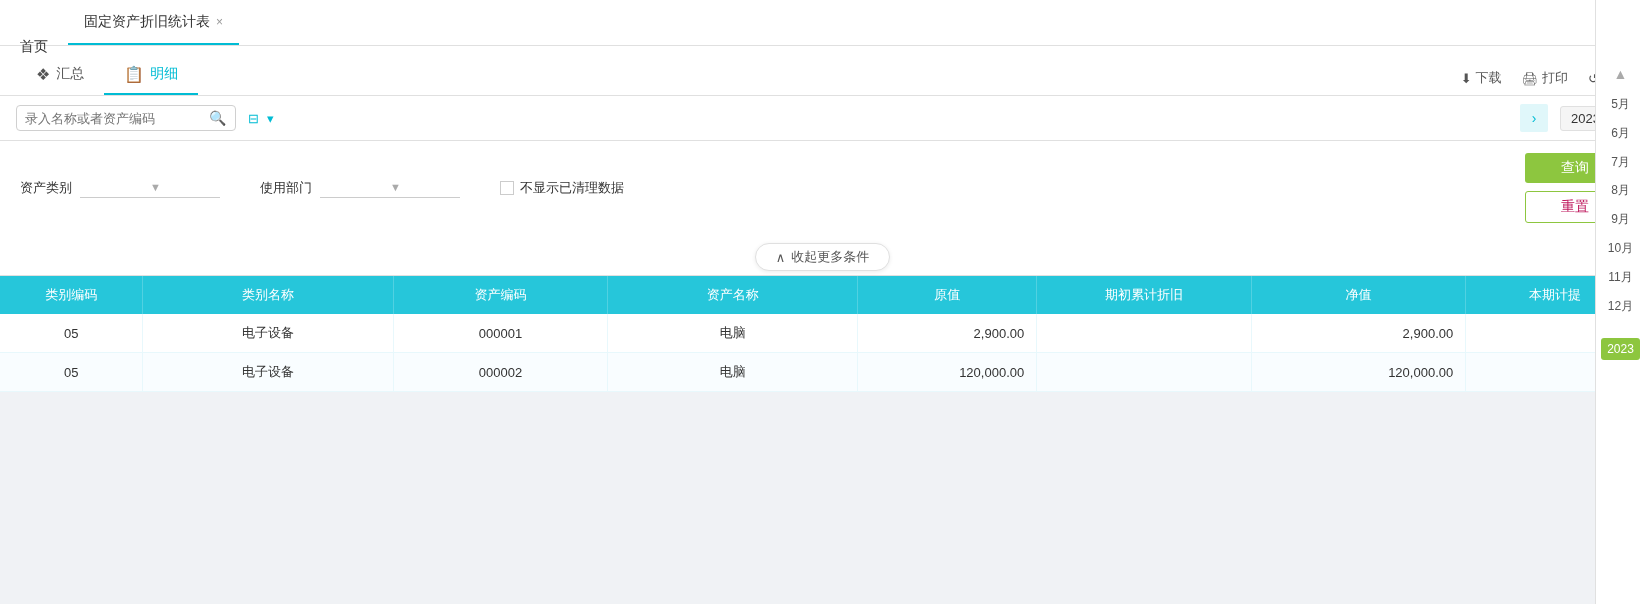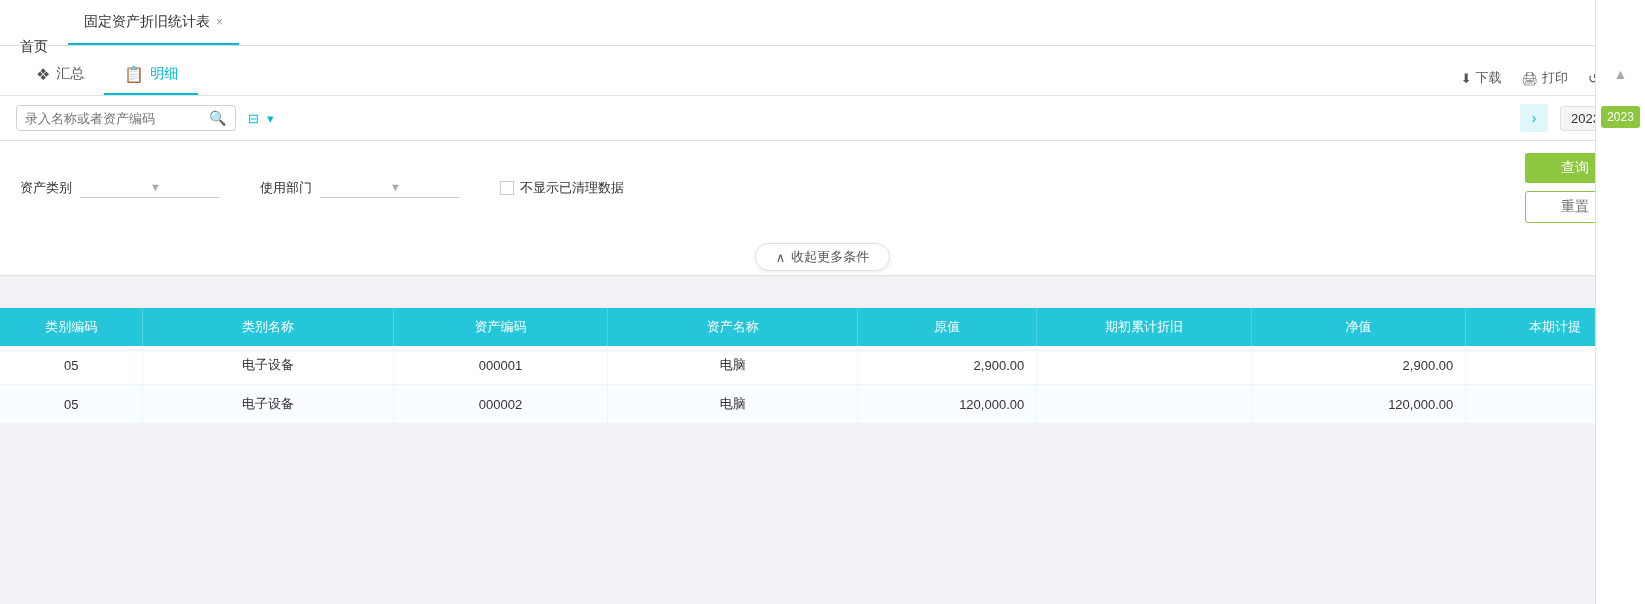--- a/index.html
+++ b/index.html
@@ -102,37 +102,37 @@
       display: flex; align-items: center; justify-content: center;
     }
     .filter-buttons {
       margin-left: auto; display: flex; flex-direction: column; gap: 8px;
     }
     .btn-query {
       background: #8dc63f; color: #fff; border: none; padding: 6px 30px;
       font-size: 14px; cursor: pointer; border-radius: 3px; min-width: 100px;
     }
     .btn-reset {
-      background: #fff; color: #737373; border: 1px solid #8dc63f;
+      background: #fff; color: #be185d; border: 1px solid #8dc63f;
       padding: 6px 30px; font-size: 14px; cursor: pointer; border-radius: 3px;
       min-width: 100px;
     }
     .collapse-row {
       display: flex; justify-content: center; align-items: center;
       padding: 8px 0 4px 0;
     }
     .collapse-btn {
       display: inline-flex; align-items: center; gap: 6px;
       background: #fff; border: 1px solid #e0e0e0; border-radius: 20px;
       padding: 4px 20px; font-size: 13px; color: #555; cursor: pointer;
       box-shadow: 0 1px 4px rgba(0,0,0,0.08);
     }
 
     
-    .table-wrap { background: #fff; overflow: hidden; margin-top: 32px; }
+    .table-wrap { background: #fff; overflow: hidden; }
     table {
       width: 100%; border-collapse: collapse; table-layout: fixed;
     }
     thead tr {
       background: #26c6da; color: #fff;
     }
     thead th {
       padding: 10px 12px; font-size: 13px; font-weight: normal;
       text-align: center; border-right: 1px solid rgba(255,255,255,0.2);
     }
@@ -292,14 +292,24 @@
           <td class="right"></td>
           <td class="right">120,000.00</td>
           <td class="right"></td>
         </tr>
       </tbody>
   </table>
 </div>
 
 <div class="right-sidebar">
   <div class="sidebar-scroll-up">▲</div>
+  <div id="sidebar-months">
+      <div class="sidebar-month">5月</div>
+      <div class="sidebar-month">6月</div>
+      <div class="sidebar-month">7月</div>
+      <div class="sidebar-month">8月</div>
+      <div class="sidebar-month">9月</div>
+      <div class="sidebar-month">10月</div>
+      <div class="sidebar-month">11月</div>
+      <div class="sidebar-month">12月</div>
+    </div>
   <div style="margin-top:16px; background:#8dc63f; color:#fff; font-size:12px; padding:4px 6px; border-radius:3px; text-align:center; cursor:pointer;">2023</div>
 </div>
 
 </body></html>

